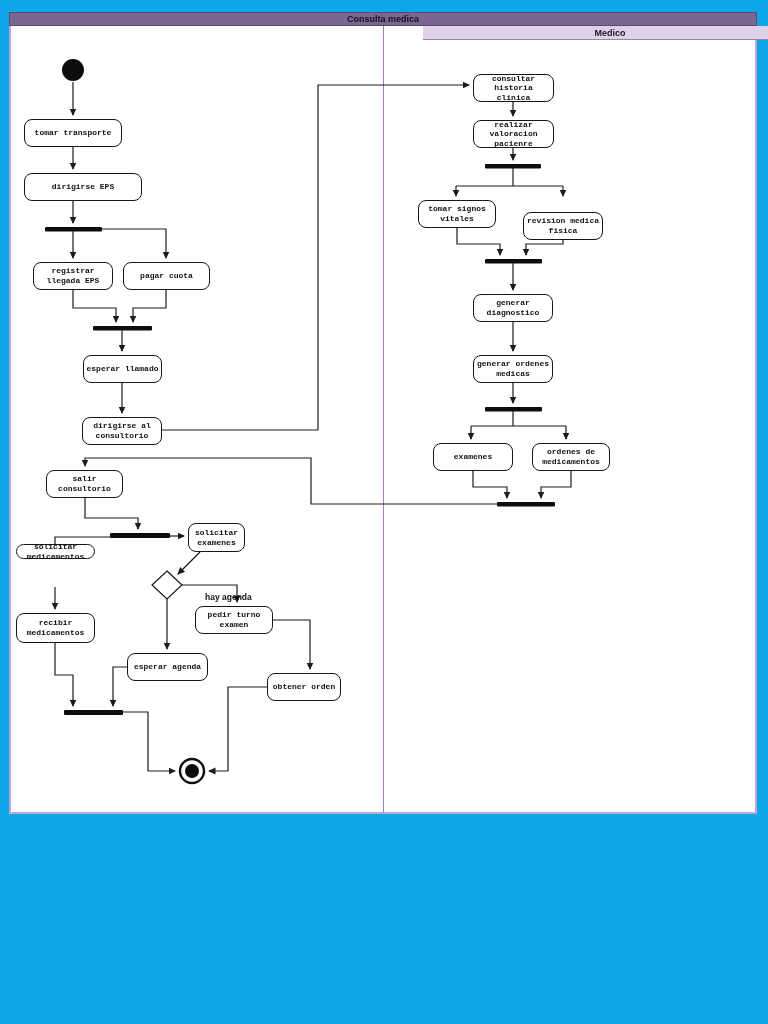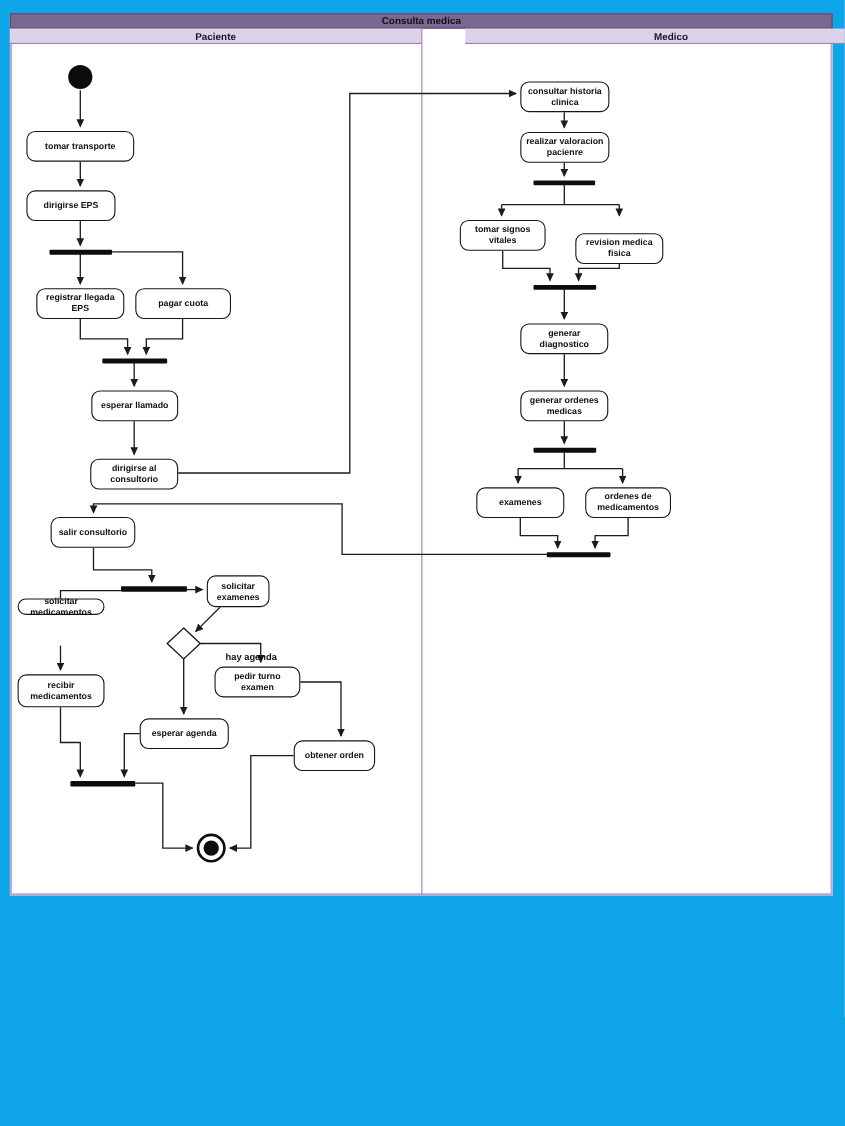--- a/index.html
+++ b/index.html
@@ -14,31 +14,30 @@
   .titlebar{position:absolute;left:9px;top:12px;width:748px;height:14px;background:var(--title_bg);border:1px solid var(--title_border);box-sizing:border-box;display:flex;align-items:center;justify-content:center;font-size:9px;font-weight:bold;color:#14101a;}
   .lanehead{position:absolute;top:26px;height:14px;background:var(--header_bg);border-bottom:1px solid var(--header_rule);box-sizing:border-box;display:flex;align-items:center;justify-content:center;font-size:9px;font-weight:bold;color:#1a1423;}
   .lanehead.left{left:9px;width:374px;}
   .lanehead.right{left:383px;width:374px;margin-left:40px;}
   .divider{position:absolute;left:383px;top:26px;width:1px;height:787px;background:var(--lane_divider);}
   svg.wires{position:absolute;left:0;top:0;width:768px;height:1024px;}
   .act{
     position:absolute;box-sizing:border-box;background:var(--node_fill);
     border:1px solid #161616;border-radius:8px;
     display:flex;align-items:center;justify-content:center;text-align:center;
-    font-size:8px;font-weight:600;line-height:1.2;color:#111;padding:1px 2px;
+    font-size:8px;font-weight:600;line-height:1.2;color:#111;padding:1px 2px;font-family:Liberation Mono, monospace;
   }
   .edge-label{position:absolute;font-size:8.5px;font-weight:600;color:#111;}
 </style>
 </head>
 <body>
 
 <div class="page">
   <div class="frame"></div>
   <div class="titlebar">Consulta medica</div>
-  <div class="lanehead left">Paciente</div>
   <div class="lanehead right">Medico</div>
   <div class="divider"></div>
 
   <svg class="wires" viewBox="0 0 768 1024">
     <defs>
       <marker id="arr" markerWidth="9" markerHeight="8" refX="6.5" refY="3.5" orient="auto" markerUnits="userSpaceOnUse">
         <path d="M0,0 L7.5,3.5 L0,7 Z" fill="#1c1c1c"></path>
       </marker>
     </defs>
     <g stroke="#1c1c1c" stroke-width="1.2" fill="none">
@@ -101,21 +100,21 @@
 
     <g>
       <circle cx="192" cy="771" r="12" fill="#ffffff" stroke="#0d0d0d" stroke-width="2.4"></circle>
       <circle cx="192" cy="771" r="7" fill="#0d0d0d"></circle>
     </g>
 
     <polygon points="167,571 182,585 167,599 152,585" fill="#ffffff" stroke="#161616" stroke-width="1.2"></polygon>
   </svg>
 
   <div class="act" style="left:24px;top:119px;width:98px;height:28px">tomar transporte</div>
-  <div class="act" style="left:24px;top:173px;width:81px;height:28px">dirigirse EPS</div>
+  <div class="act" style="left:24px;top:173px;width:118px;height:28px">dirigirse EPS</div>
   <div class="act" style="left:33px;top:262px;width:80px;height:28px">registrar llegada EPS</div>
   <div class="act" style="left:123px;top:262px;width:87px;height:28px">pagar cuota</div>
   <div class="act" style="left:83px;top:355px;width:79px;height:28px">esperar llamado</div>
   <div class="act" style="left:82px;top:417px;width:80px;height:28px">dirigirse al consultorio</div>
   <div class="act" style="left:46px;top:470px;width:77px;height:28px">salir consultorio</div>
   <div class="act" style="left:188px;top:523px;width:57px;height:29px">solicitar examenes</div>
   <div class="act" style="left:16px;top:544px;width:79px;height:15px">solicitar medicamentos</div>
   <div class="act" style="left:16px;top:613px;width:79px;height:30px">recibir medicamentos</div>
   <div class="act" style="left:195px;top:606px;width:78px;height:28px">pedir turno examen</div>
   <div class="act" style="left:127px;top:653px;width:81px;height:28px">esperar agenda</div>

